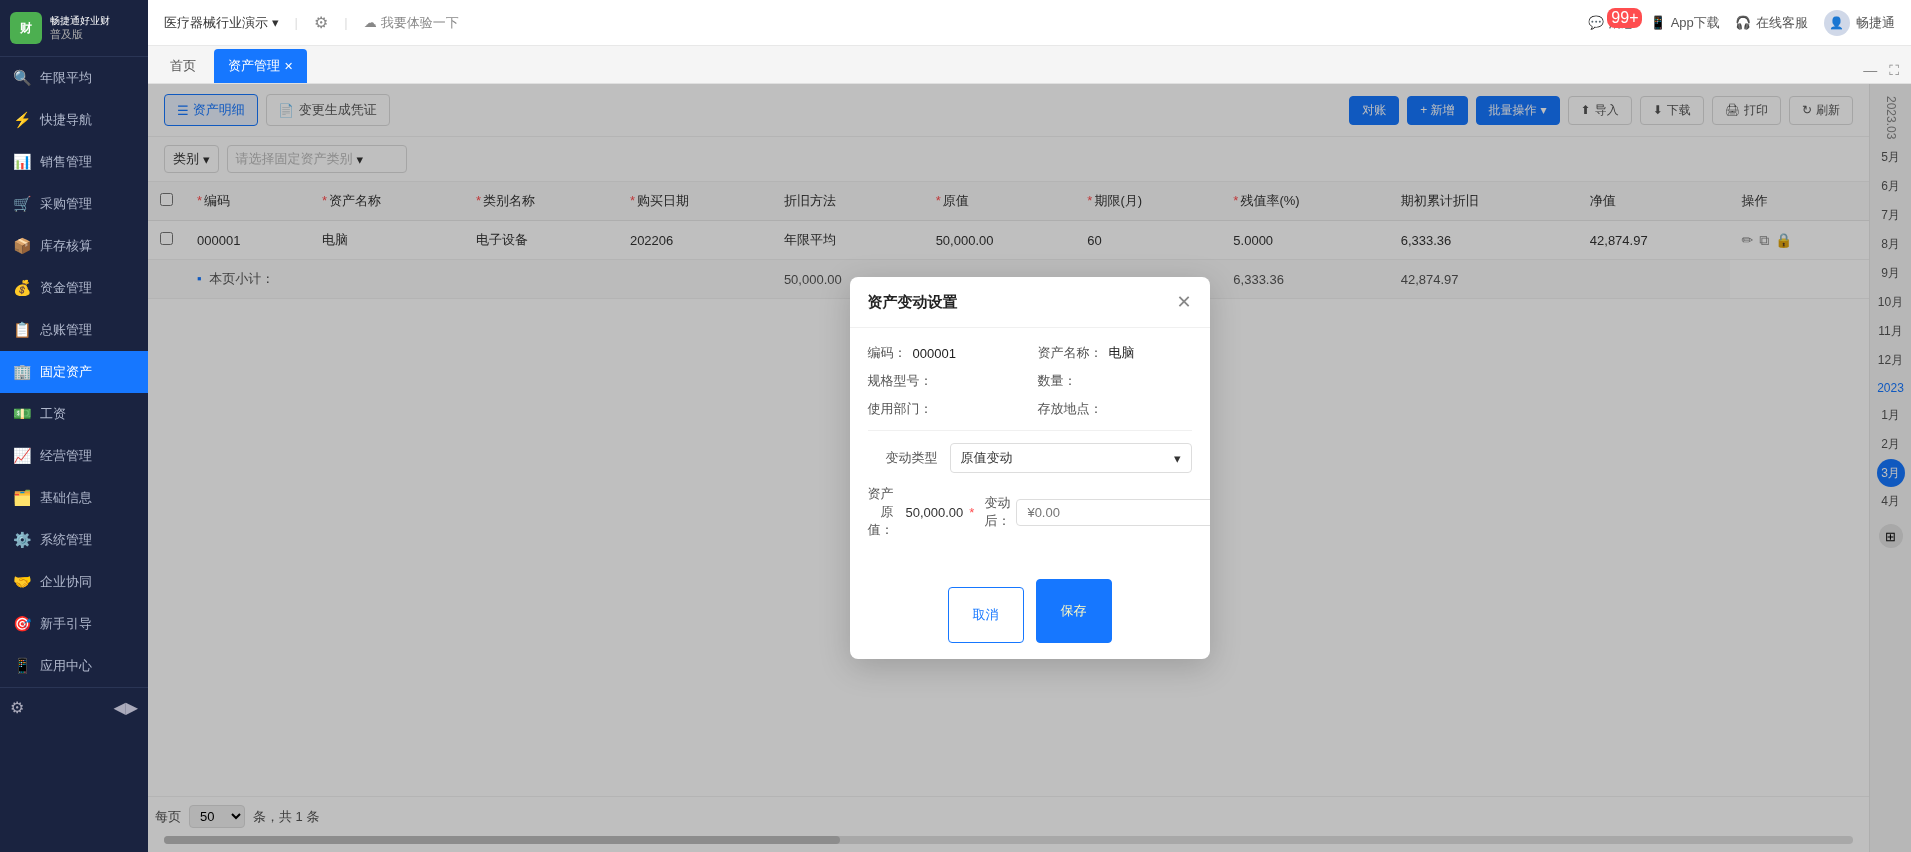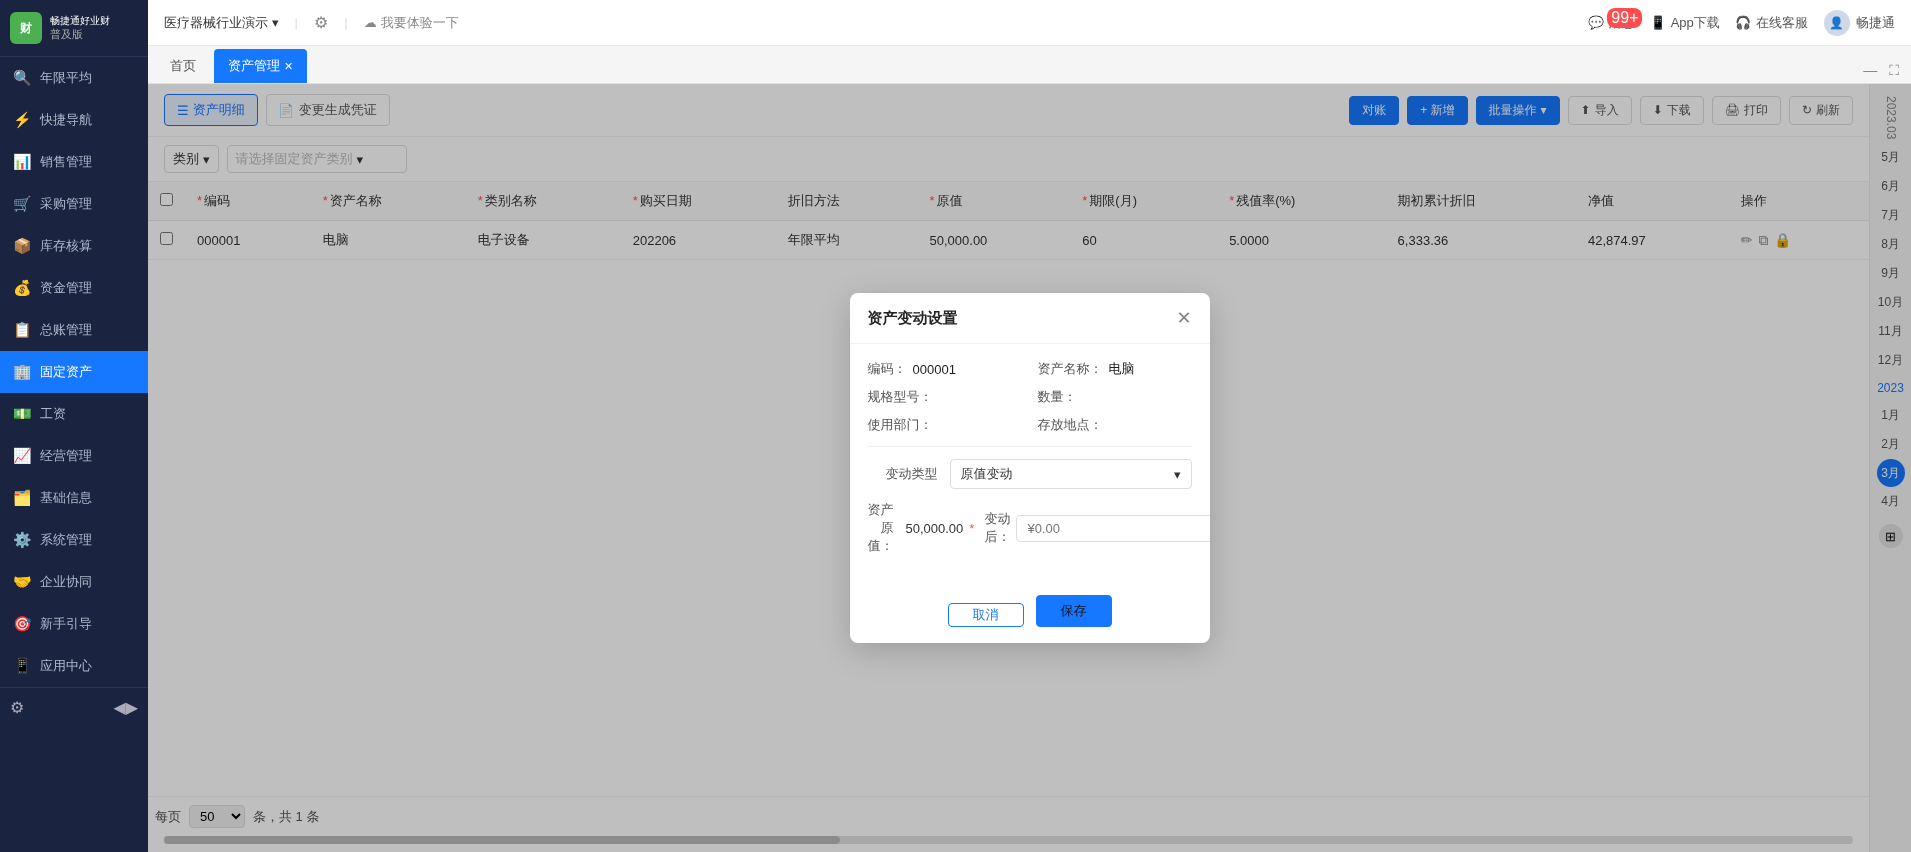--- a/index.html
+++ b/index.html
@@ -378,34 +378,34 @@
     .dialog-input-required {
       color: #ff4d4f; margin-right: 4px;
     }
     .dialog-footer {
       display: flex;
       justify-content: center;
       gap: 12px;
       padding: 12px 18px 16px;
     }
     .btn-cancel {
-      padding: 2px 24px;
+      padding: 18px 24px;
       border: 1px solid #1677ff;
       border-radius: 4px;
       color: #1677ff;
       background: #fff;
       cursor: pointer;
       font-size: 13px;
       margin-top: 8px;
     }
     .btn-save {
       padding: 6px 24px;
       border: 1px solid #1677ff;
       border-radius: 4px;
-      color: #0f172a;
+      color: #fef9c3;
       background: #1677ff;
       cursor: pointer;
       font-size: 13px;
     }
 
     .scroll-indicator {
       position: absolute;
       left: 0; right: 0;
       height: 8px;
       background: #e0e0e0;
@@ -657,20 +657,33 @@
               <td>6,333.36</td>
               <td>42,874.97</td>
               <td>
                 <div class="action-icons">
                   <span class="action-icon">✏</span>
                   <span class="action-icon">⧉</span>
                   <span class="action-icon">🔒</span>
                 </div>
               </td>
             </tr>
+            <tr class="subtotal-row">
+              <td></td>
+              <td colspan="4">
+                <span style="color:#1677ff; margin-right:4px;">▪</span>
+                <span>本页小计：</span>
+              </td>
+              <td>50,000.00</td>
+              <td></td>
+              <td></td>
+              <td>6,333.36</td>
+              <td>42,874.97</td>
+              <td></td>
+            </tr>
           </tbody>
         </table>
       </div>
 
       <div class="panel-footer">
         <span>每页</span>
         <select class="page-select">
           <option>50</option>
           <option>100</option>
           <option>200</option>

